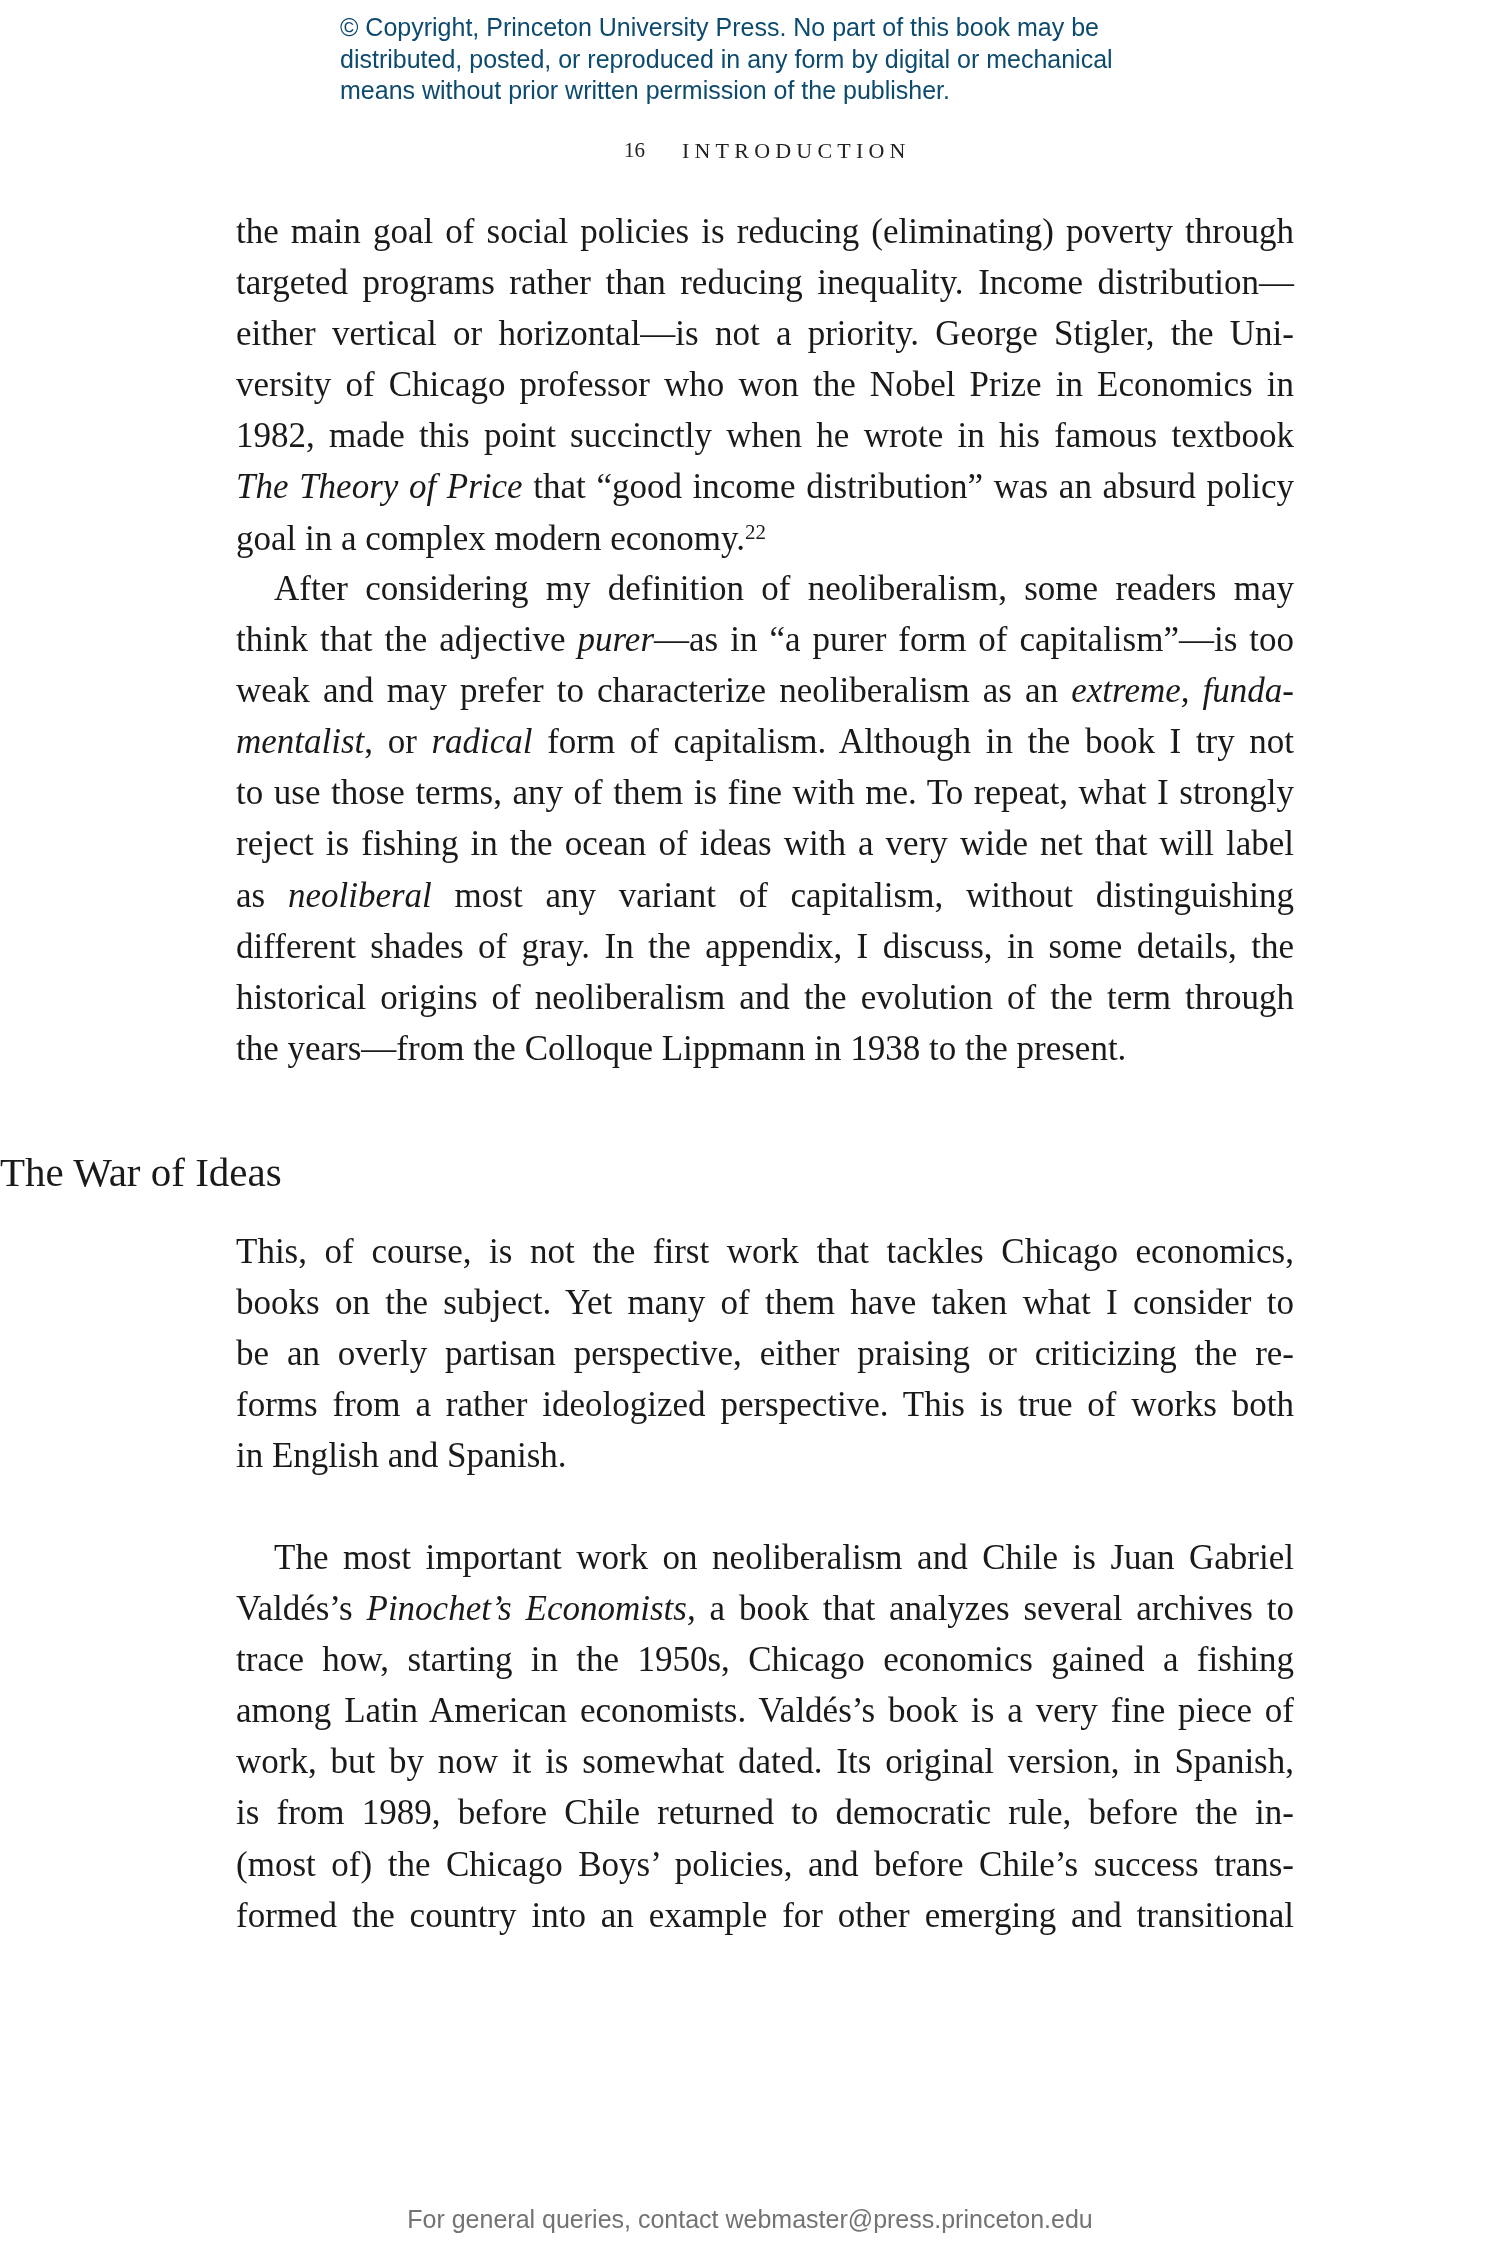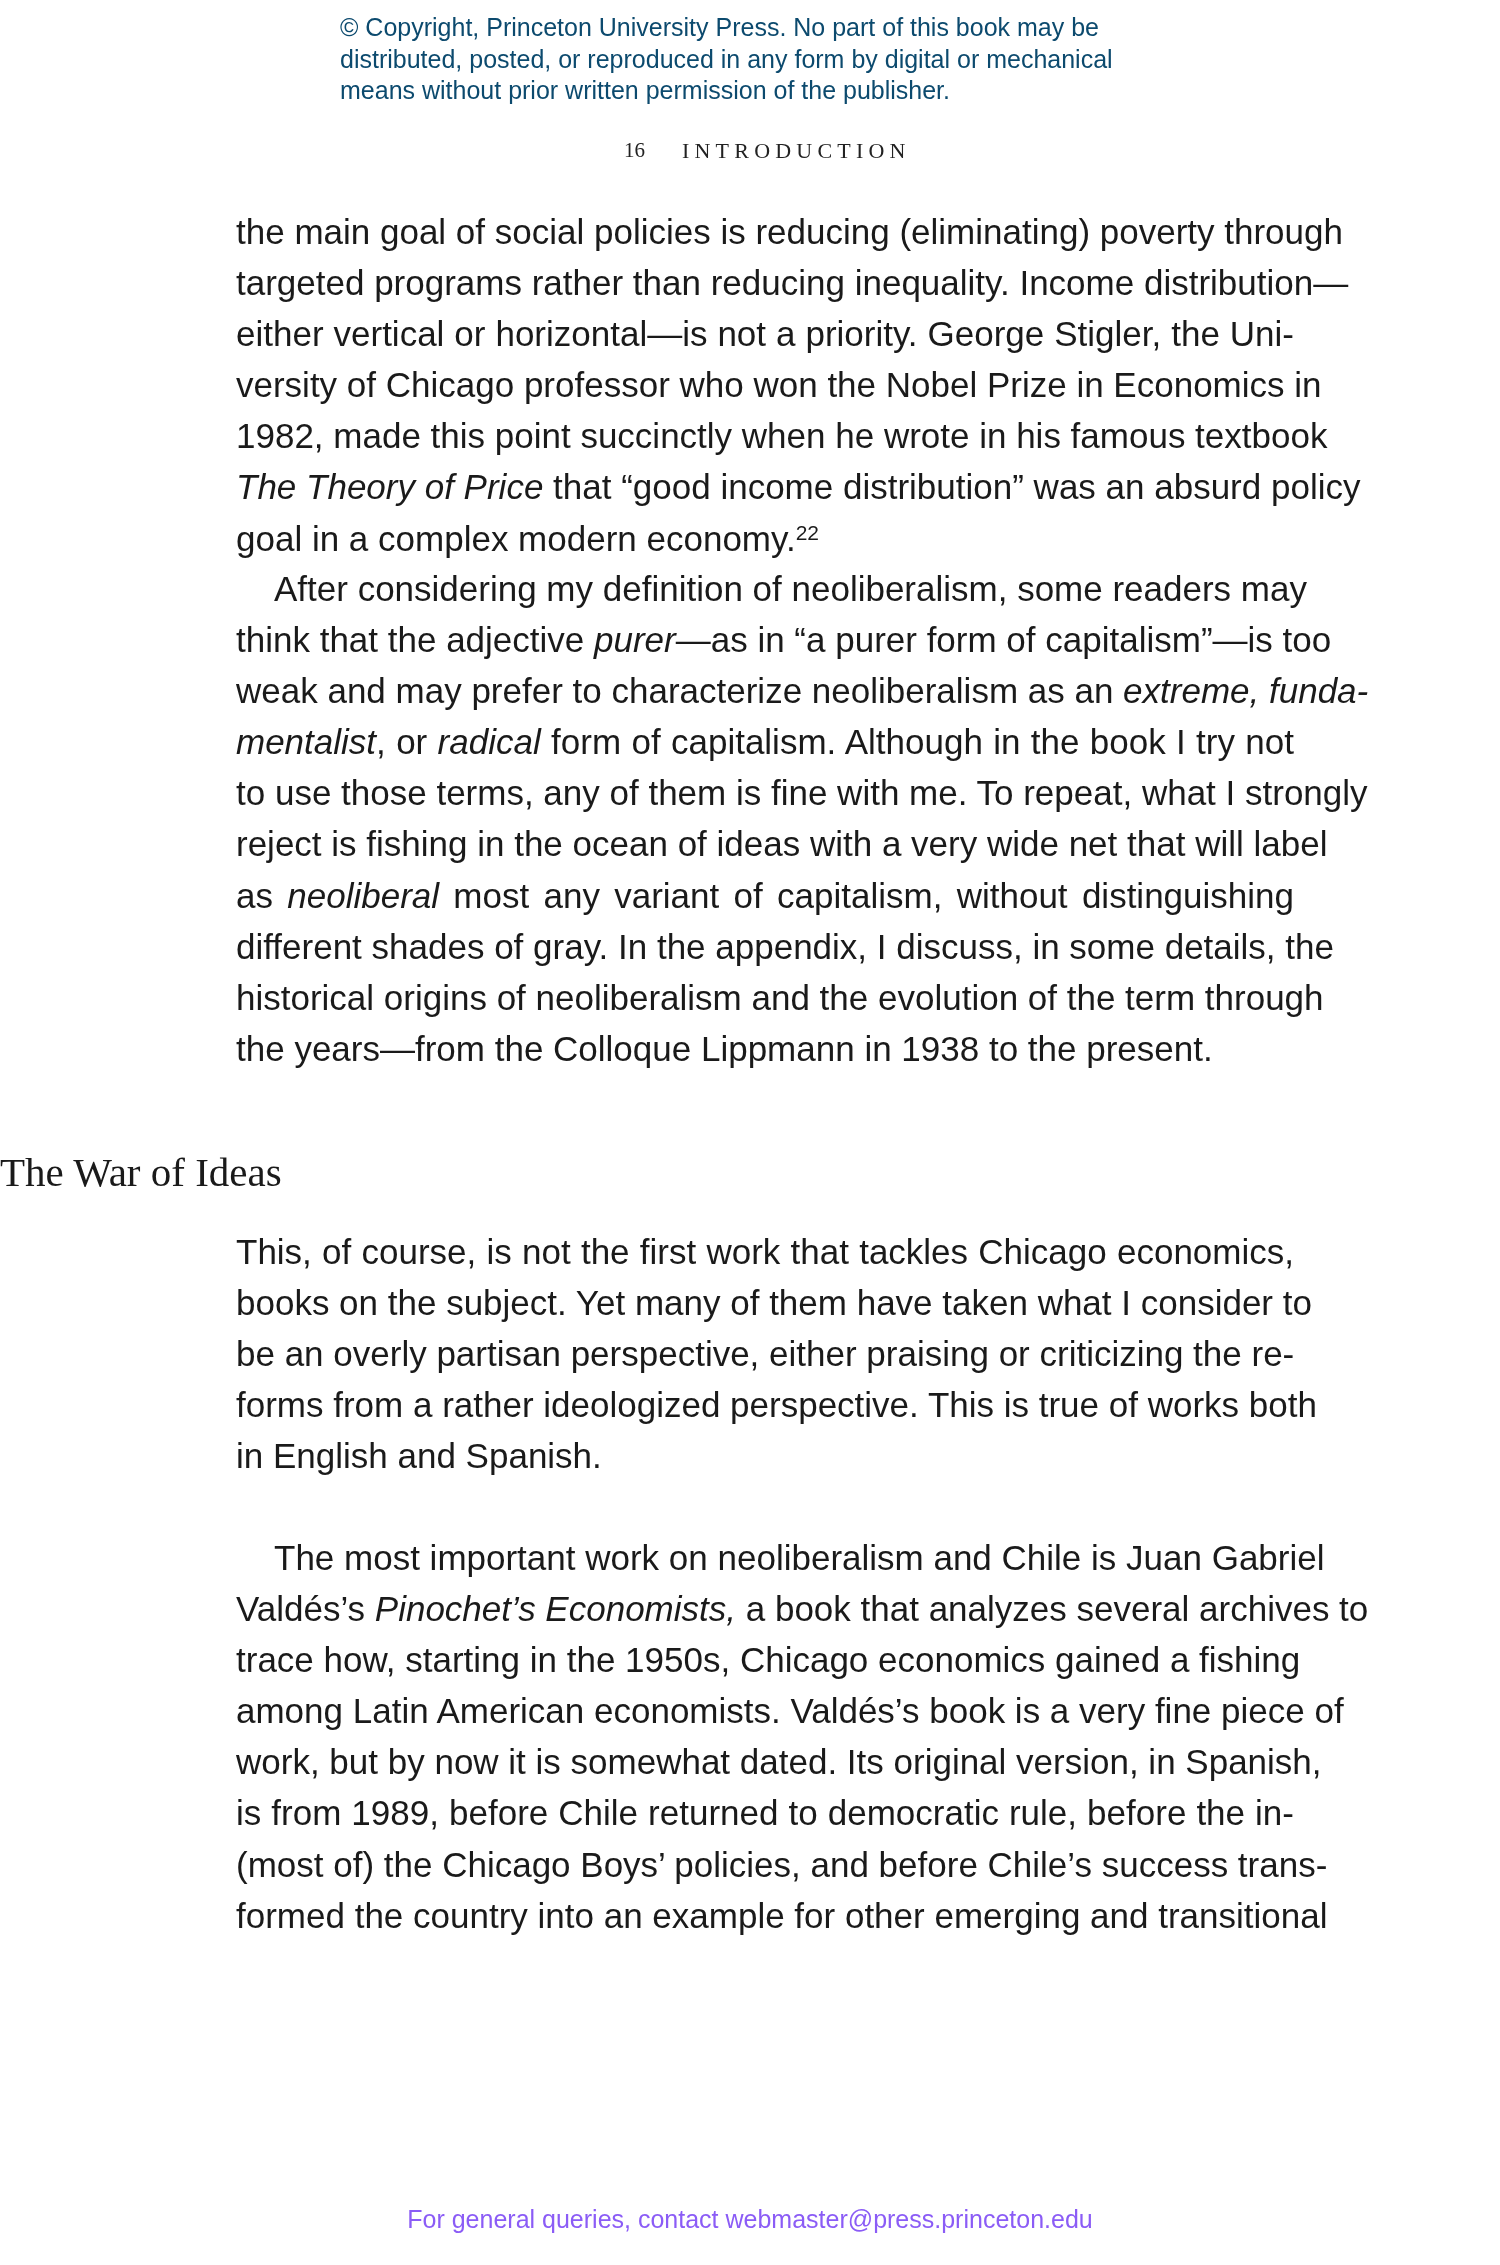--- a/index.html
+++ b/index.html
@@ -10,37 +10,37 @@
   }
   .copyright div { white-space:nowrap; }
   .running-head {
     position:absolute; left:0; width:1500px; top:138px; text-align:left;
     font-family:"Liberation Serif", serif; font-size:21px; color:#222;
   }
   .running-head .num { position:absolute; left:624px; }
   .running-head .title { position:absolute; left:682px; letter-spacing:5.2px; font-size:22px; }
   .body-text {
     position:absolute; left:236px; width:1058px;
-    font-family:Liberation Sans, sans-serif; font-size:35px; line-height:51.1px; color:#1a1a1a;
+    font-family:Liberation Serif, serif; font-size:35px; line-height:51.1px; color:#1a1a1a;
   }
   .line { display:block; white-space:nowrap; text-align:justify; text-align-last:justify; height:51.1px; }
   .line.last { text-align-last:left; }
   .line.indent { padding-left:38px; }
   .sup { font-size:21px; vertical-align:top; position:relative; top:-6px; }
   #p1 { top:206px; }
   #p2 { top:563px; }
   .heading {
     position:absolute; left:0; width:1500px; top:1148px; text-align:left;
     font-family:"Liberation Serif", serif; font-size:41px; color:#1a1a1a;
   }
   #p3 { top:1226px; }
   #p4 { top:1532px; }
   .footer {
     position:absolute; left:0; width:1500px; top:2205px; text-align:center;
-    font-family:"Liberation Sans", sans-serif; font-size:25px; color:#8b5cf6;
+    font-family:"Liberation Sans", sans-serif; font-size:25px; color:#737373;
   }
   i { font-style:italic; }
 </style>
 </head>
 <body>
 
 <div class="copyright">
   <div>© Copyright, Princeton University Press. No part of this book may be</div>
   <div>distributed, posted, or reproduced in any form by digital or mechanical</div>
   <div>means without prior written permission of the publisher.</div>

